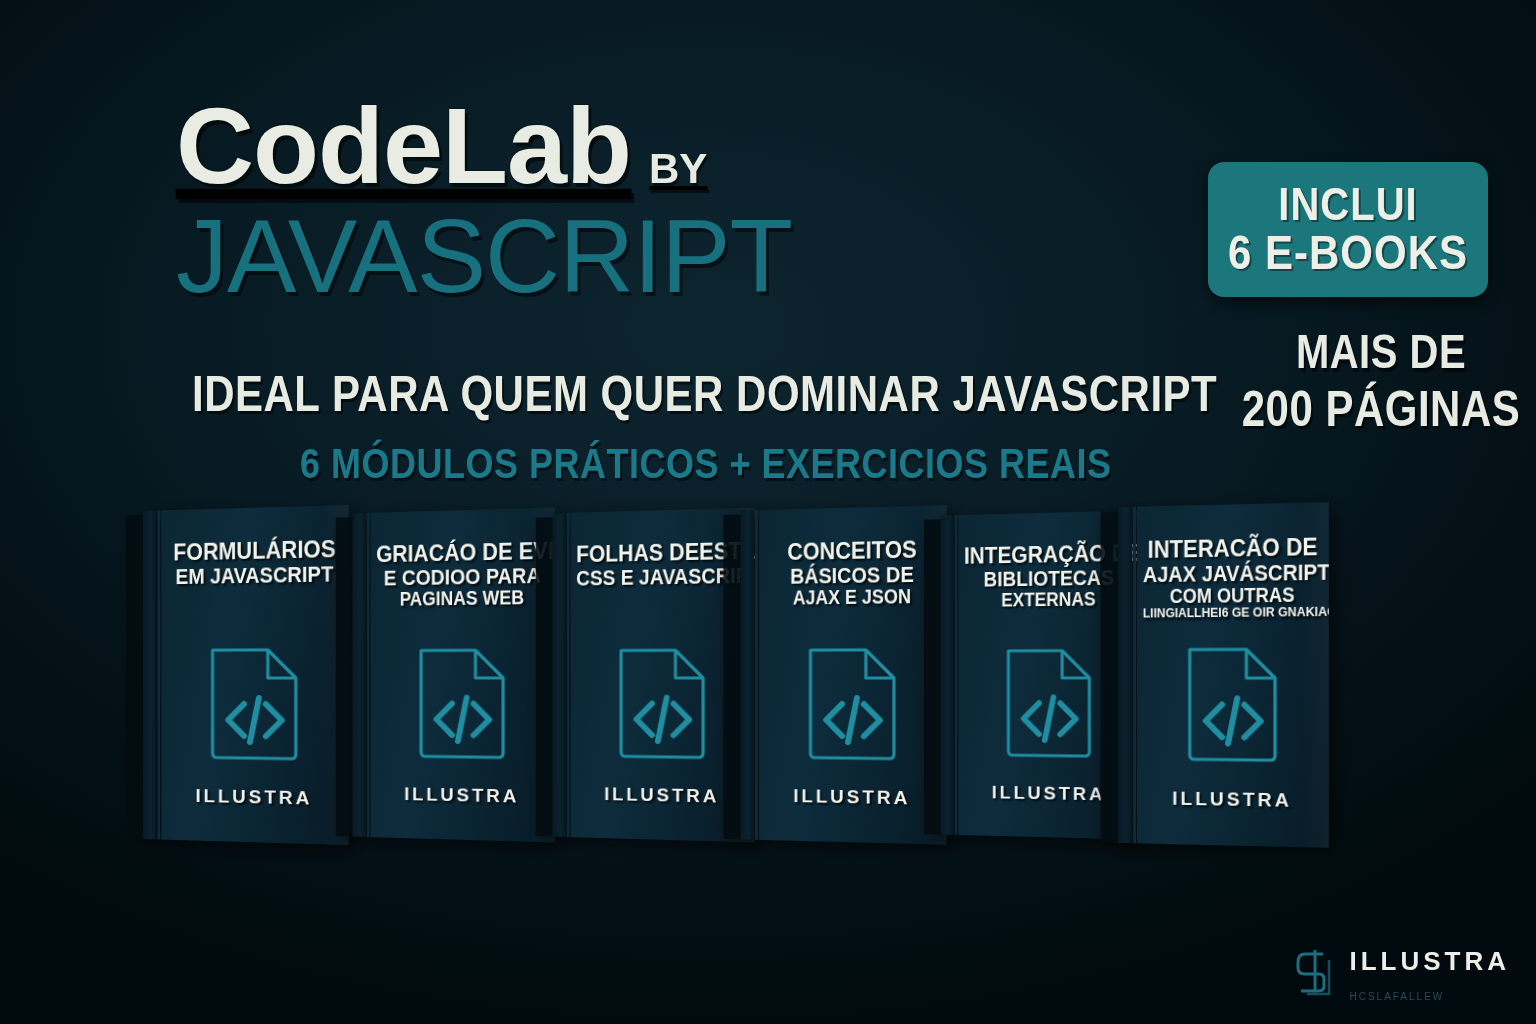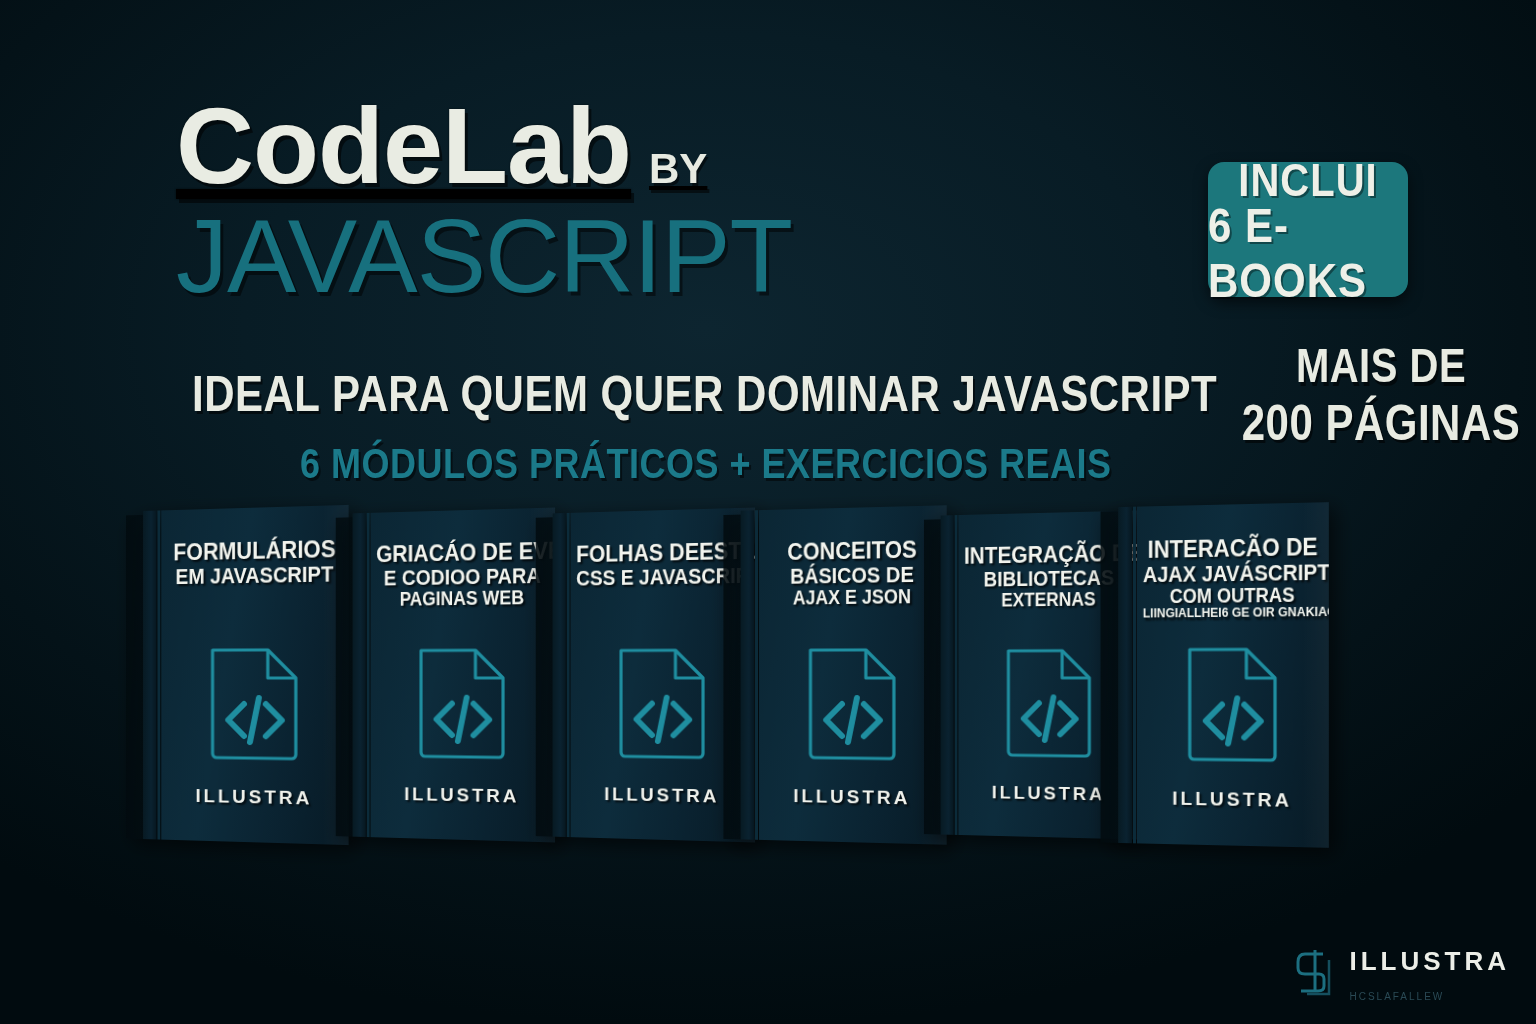--- a/index.html
+++ b/index.html
@@ -61,41 +61,41 @@
     letter-spacing:0.5px;
     transform:scaleY(1.16);
     transform-origin:left top;
     text-shadow:2px 2px 0 rgba(0,0,0,0.5);
     white-space:nowrap;
   }
 
   
   .badge{
     position:absolute; left:1208px; top:162px;
-    width:200px; height:135px;
+    width:280px; height:135px;
     background:#1c777c;
     border-radius:16px;
     box-shadow:0 6px 14px rgba(0,0,0,0.55);
     display:flex; flex-direction:column;
     align-items:center; justify-content:center;
     gap:2px;
   }
   .badge-l1{
     font-size:40px; font-weight:bold; color:#eef0e8;
     letter-spacing:1px; transform:scaleY(1.15);
     text-shadow:2px 2px 0 rgba(0,0,0,0.4);
   }
   .badge-l2{
     font-size:42px; font-weight:bold; color:#eef0e8;
     letter-spacing:1px; transform:scaleY(1.15);
     text-shadow:2px 2px 0 rgba(0,0,0,0.4);
   }
 
   .pages-block{
-    position:absolute; left:1236px; top:344px;
+    position:absolute; left:1236px; top:330px;
     width:290px; text-align:center;
     color:#e8ebe2;
   }
   .pages-l1{
     font-size:40px; font-weight:bold; letter-spacing:0.5px;
     transform:scaleY(1.18); display:block;
     text-shadow:2px 3px 0 rgba(0,0,0,0.55);
   }
   .pages-l2{
     font-size:42px; font-weight:bold; letter-spacing:0.5px;

